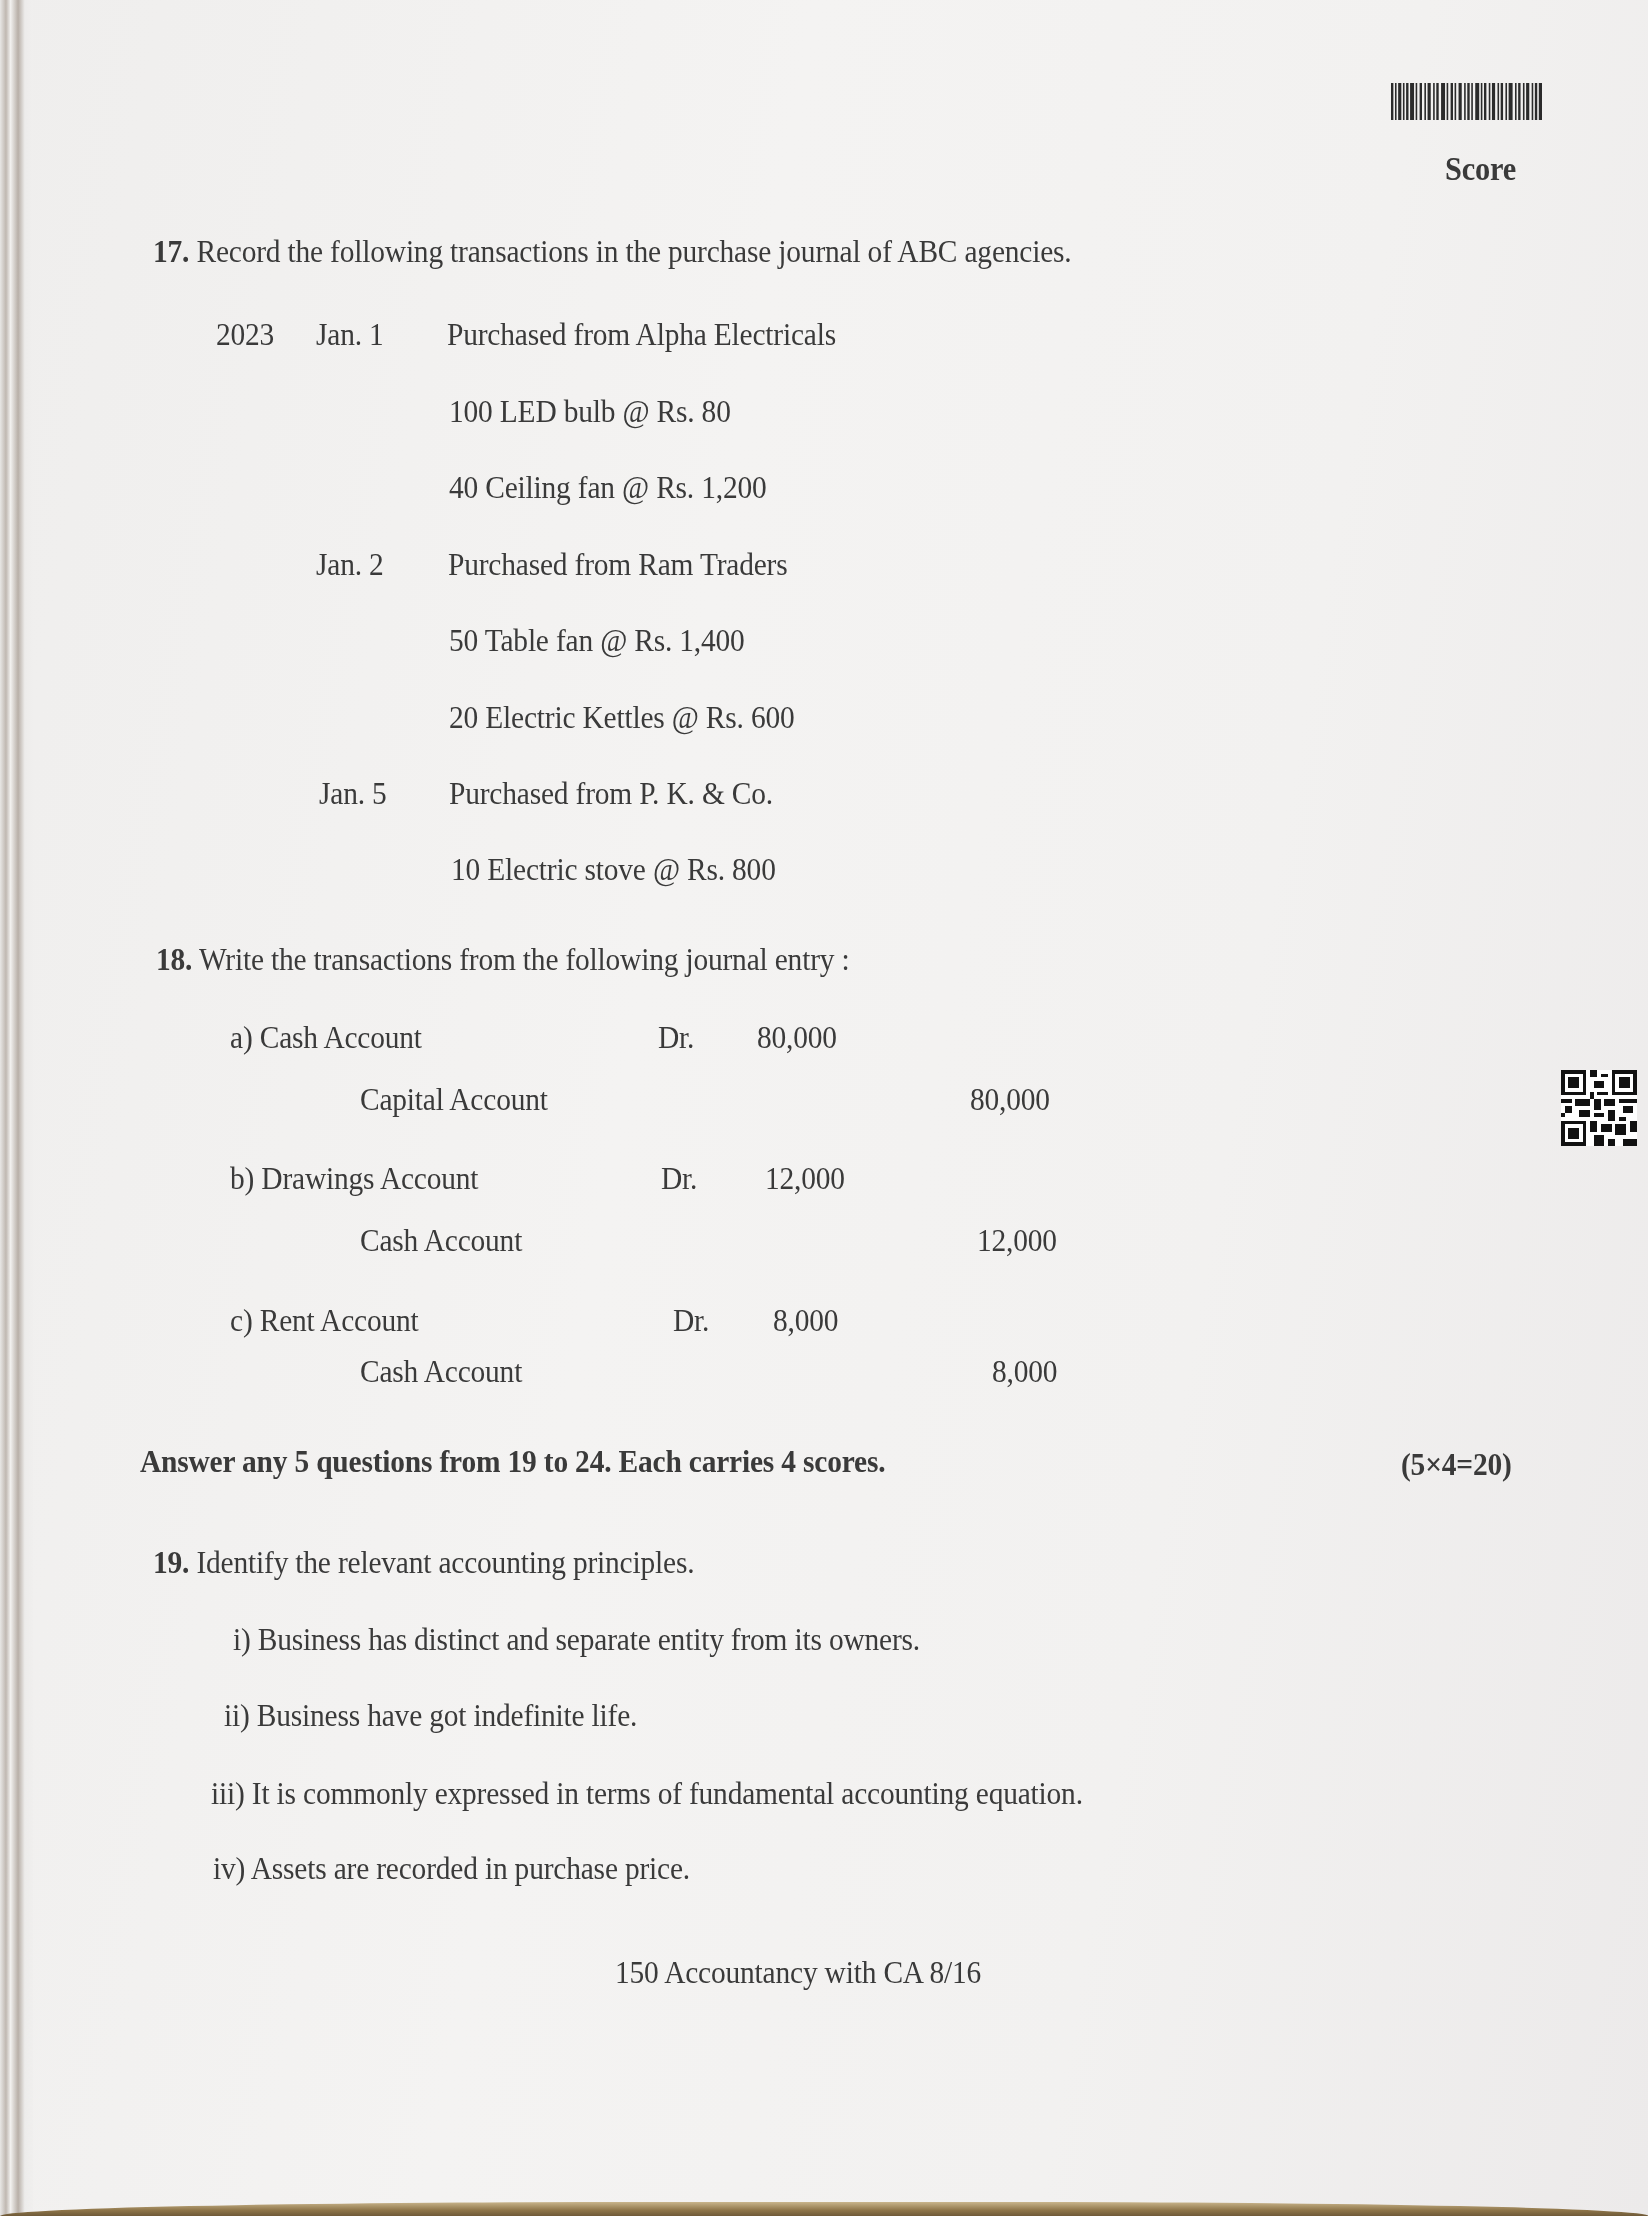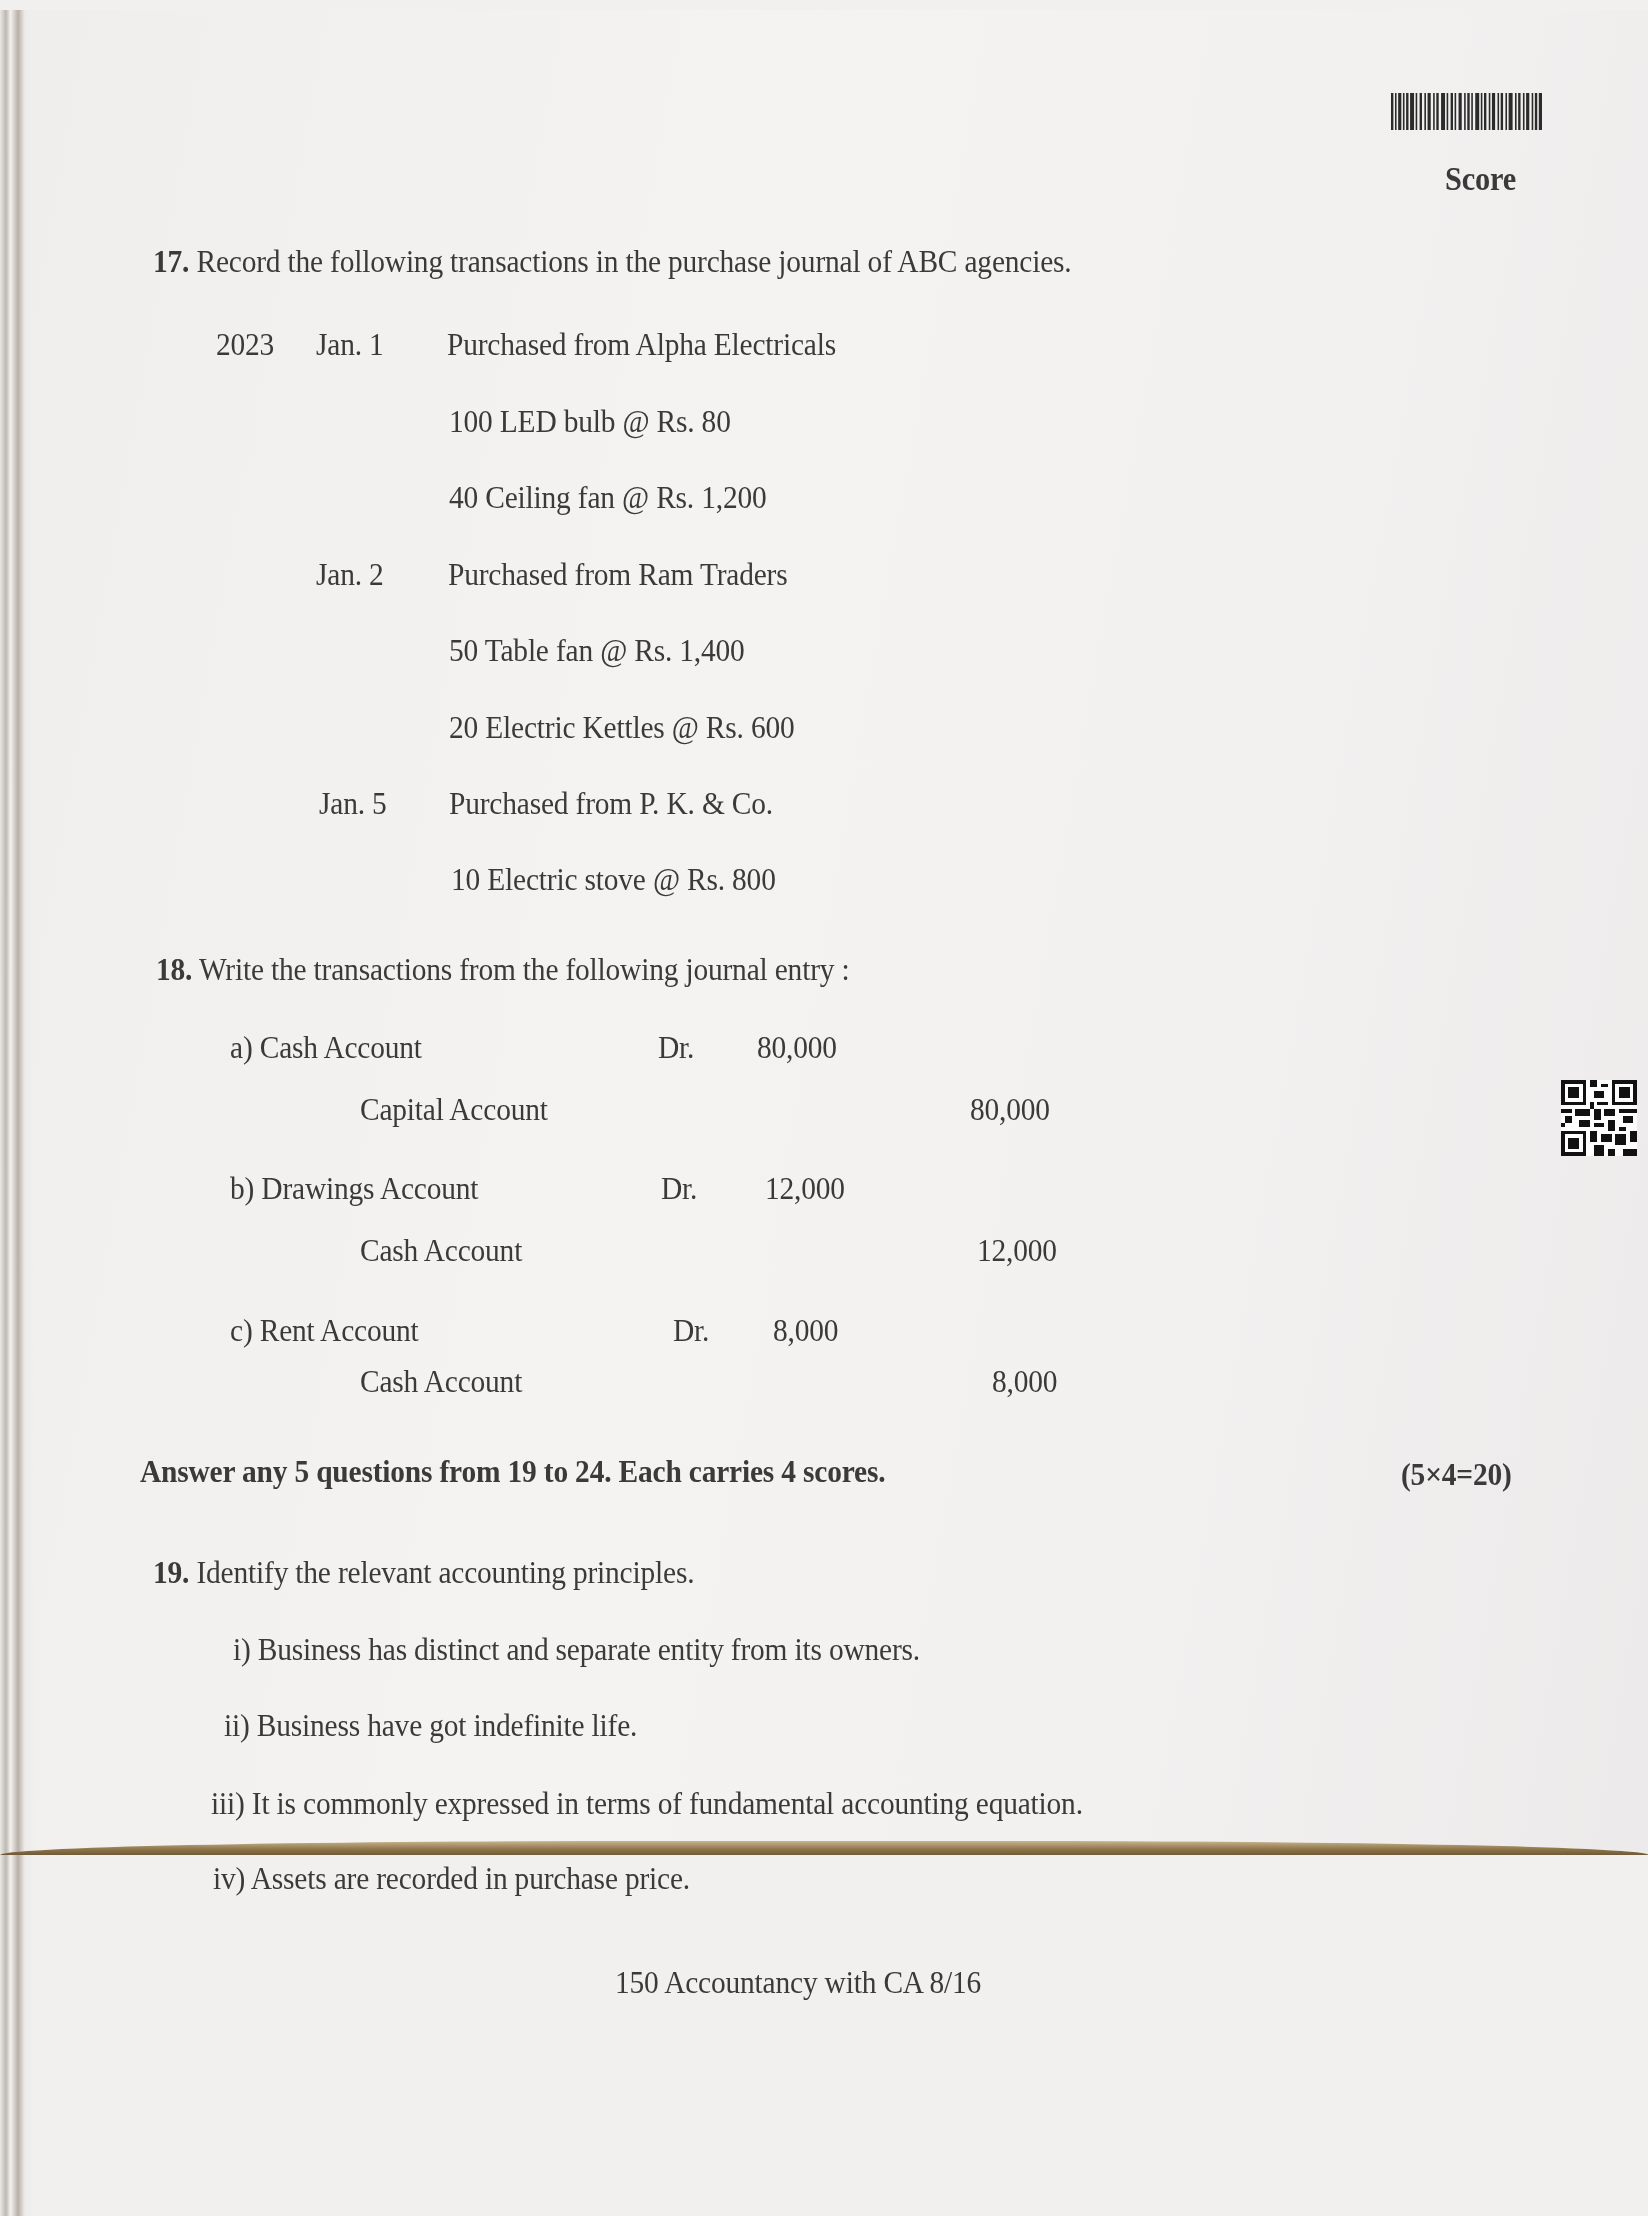--- a/index.html
+++ b/index.html
@@ -10,22 +10,22 @@
     width: 1649px;
     height: 2216px;
     position: relative;
     overflow: hidden;
     background: #f1f0ef;
     font-family: "Liberation Serif", "DejaVu Serif", serif;
     color: #3a3a3a;
   }
   .page {
     position: absolute;
-    left: 0; top: 10px;
-    width: 1649px; height: 1845px;
+    left: 0; top: 0;
+    width: 1649px; height: 2216px;
     background: linear-gradient(100deg, #efeeed 0%, #f4f3f2 40%, #f2f1f0 70%, #eceaea 100%);
   }
   .left-edge {
     position: absolute;
     left: 0; top: 0;
     width: 33px; height: 2216px;
     background: linear-gradient(90deg, #e7e6e4 0%, #b7aea6 18%, #f2f1ef 32%, #aea49b 55%, #ecebea 75%, #f0efee 100%);
     opacity: 0.85;
   }
   .bottom-edge {

